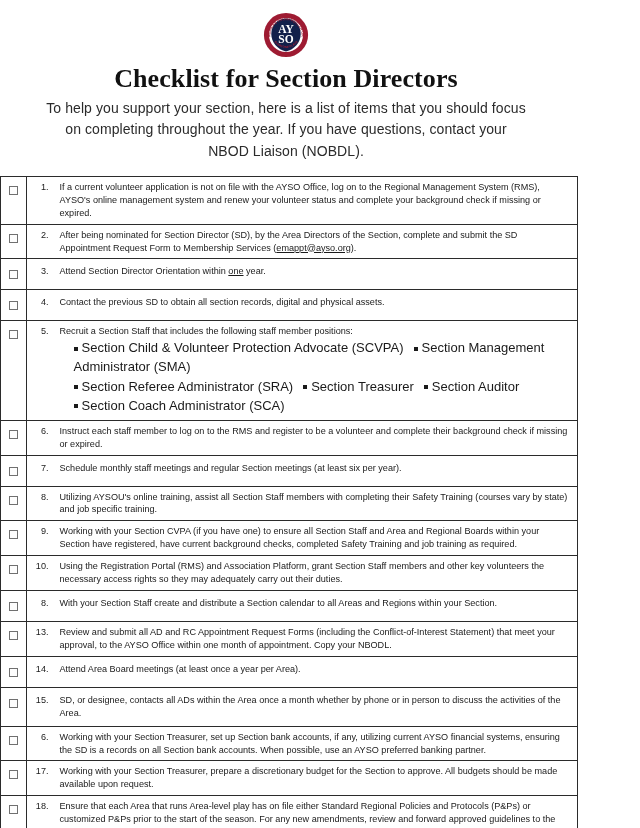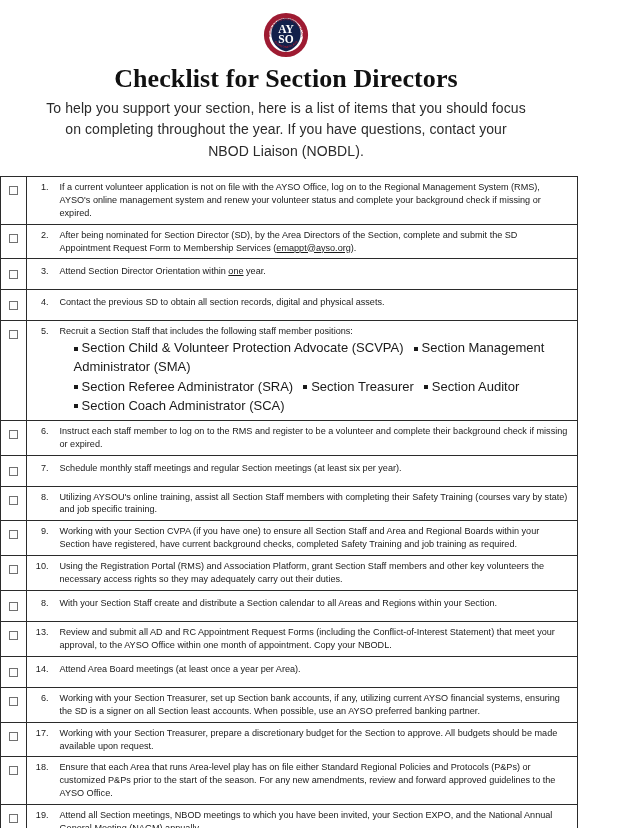--- a/index.html
+++ b/index.html
@@ -254,25 +254,30 @@
         <td class="cell-num">13.</td>
         <td class="cell-text">Review and submit all AD and RC Appointment Request Forms (including the Conflict-of-Interest Statement) that meet your approval, to the AYSO Office within one month of appointment. Copy your NBODL.</td>
       </tr>
 
       <tr class="row-pad-lg">
         <td class="cell-check"><span class="checkbox"></span></td>
         <td class="cell-num">14.</td>
         <td class="cell-text">Attend Area Board meetings (at least once a year per Area).</td>
       </tr>
 
+      <tr class="row-pad-lg">
+        <td class="cell-check"><span class="checkbox"></span></td>
+        <td class="cell-num">15.</td>
+        <td class="cell-text">SD, or designee, contacts all ADs within the Area once a month whether by phone or in person to discuss the activities of the Area.</td>
+      </tr>
 
       <tr>
         <td class="cell-check"><span class="checkbox"></span></td>
         <td class="cell-num">6.</td>
-        <td class="cell-text">Working with your Section Treasurer, set up Section bank accounts, if any, utilizing current AYSO financial systems, ensuring the SD is a signer on all Section least accounts. When possible, use an AYSO preferred banking partner.</td>
+        <td class="cell-text">Working with your Section Treasurer, set up Section bank accounts, if any, utilizing current AYSO financial systems, ensuring the SD is a records on all Section bank accounts. When possible, use an AYSO preferred banking partner.</td>
       </tr>
 
       <tr>
         <td class="cell-check"><span class="checkbox"></span></td>
         <td class="cell-num">17.</td>
         <td class="cell-text">Working with your Section Treasurer, prepare a discretionary budget for the Section to approve. All budgets should be made available upon request.</td>
       </tr>
 
       <tr>
         <td class="cell-check"><span class="checkbox"></span></td>

